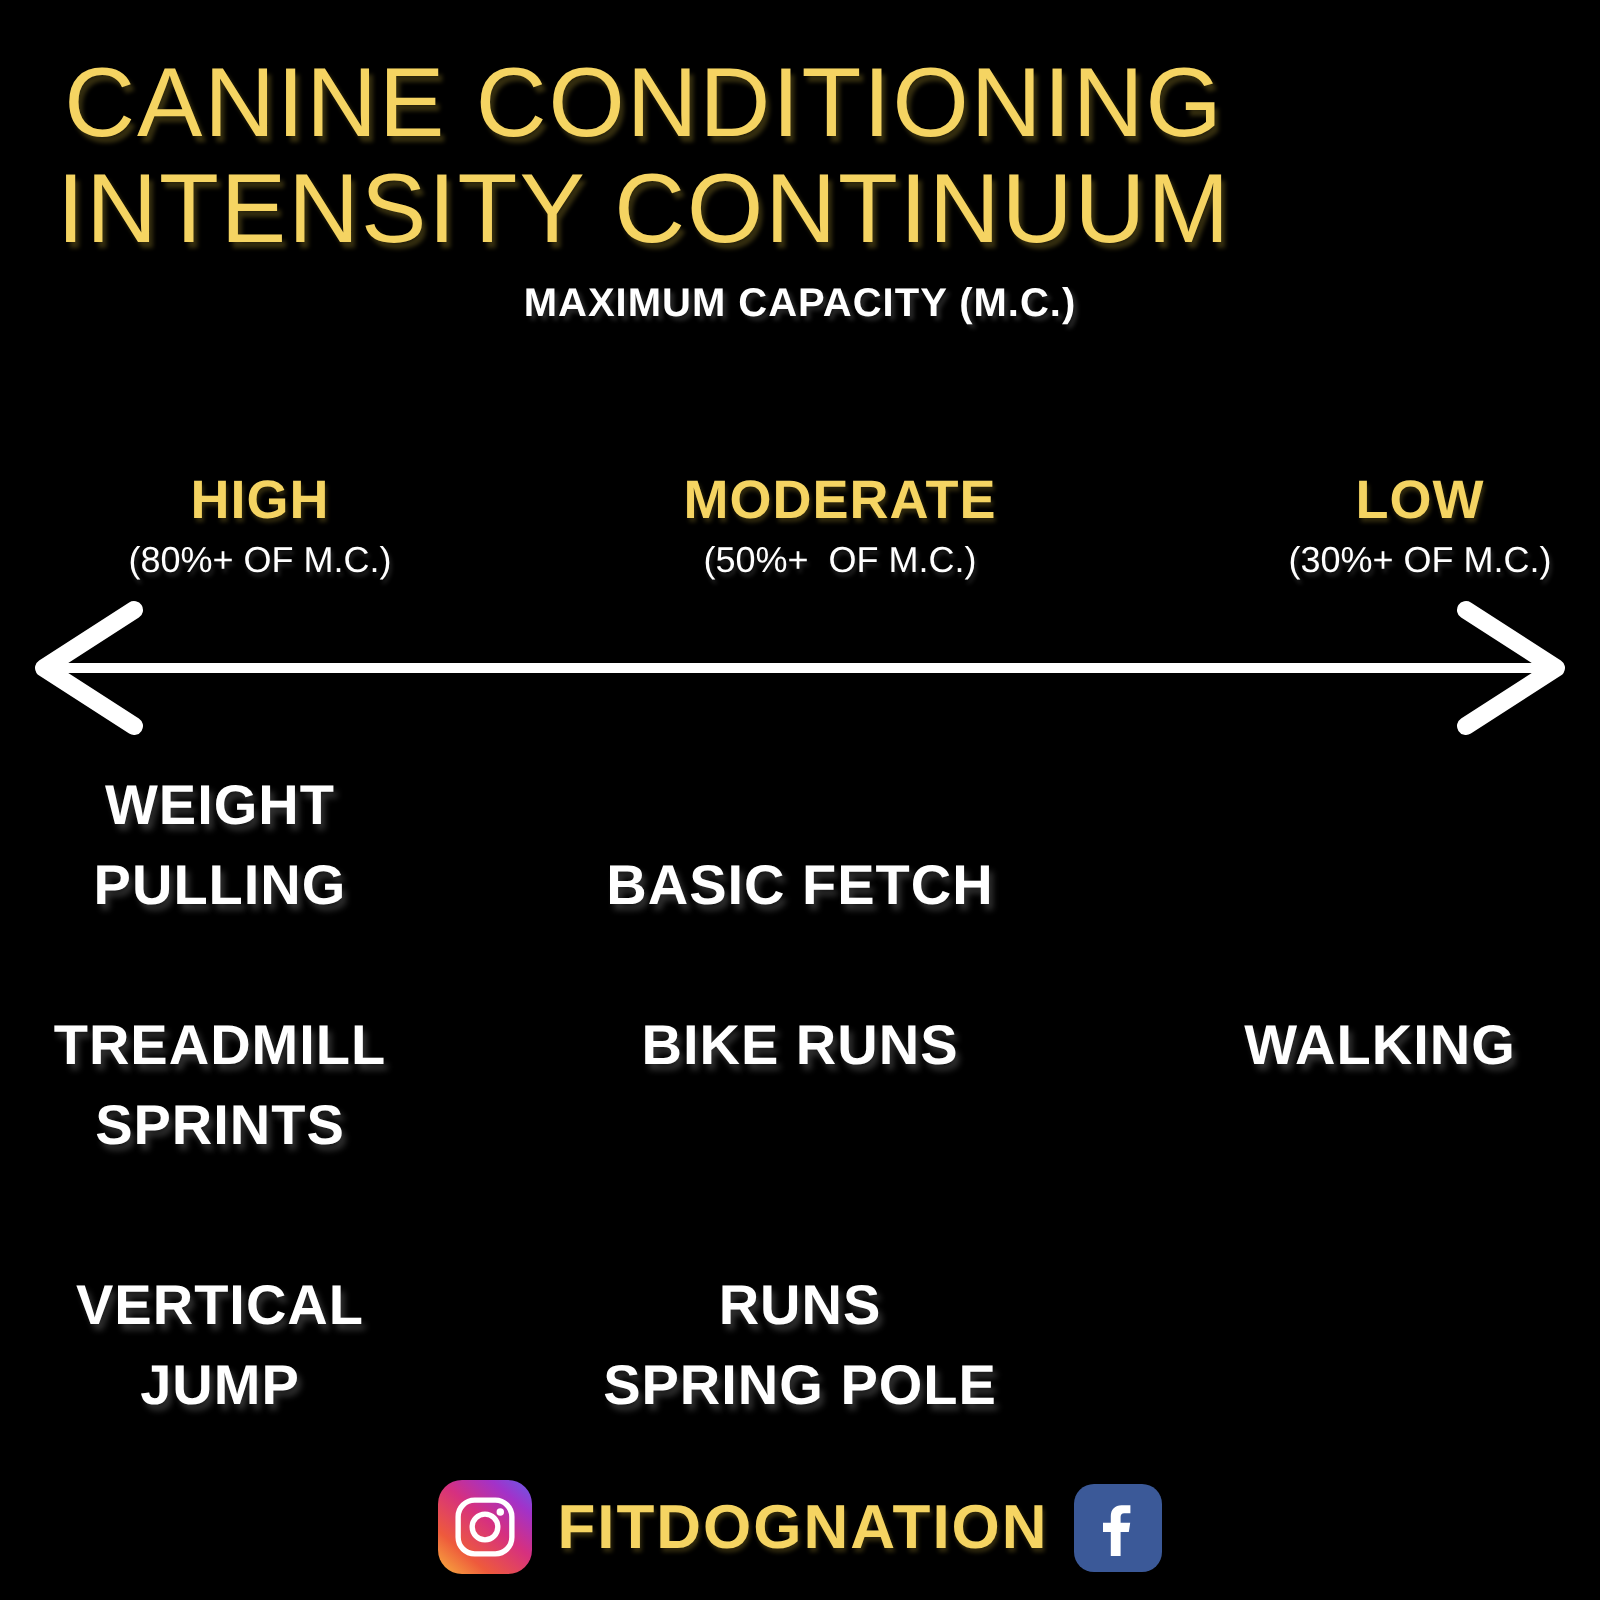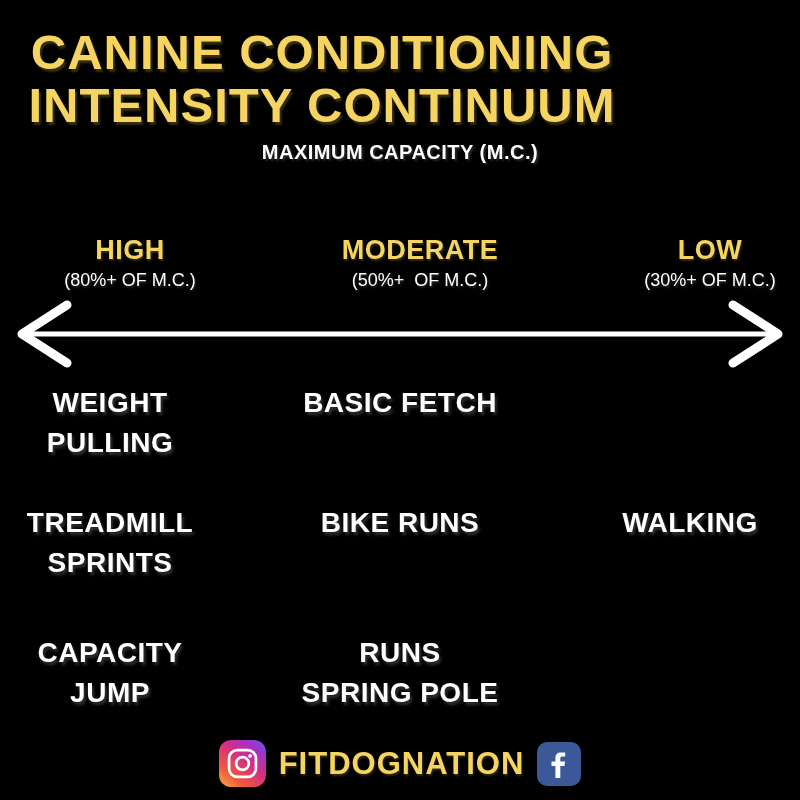--- a/index.html
+++ b/index.html
@@ -12,21 +12,21 @@
   .canvas{
     position:relative;width:800px;height:800px;background:var(--bg);
     overflow:hidden;
     font-family:"Liberation Sans","DejaVu Sans",sans-serif;
     -webkit-font-smoothing:antialiased;
   }
 
   
   .title{
     position:absolute;top:26px;left:0;width:644px;text-align:center;
-    color:var(--accent);font-weight:bold;font-size:49px;line-height:53px;
+    color:var(--accent);font-weight:normal;font-size:49px;line-height:53px;
     letter-spacing:1px;
     text-shadow:2px 3px 2px rgba(97,83,28,.55);
   }
   .subtitle{
     position:absolute;top:141px;left:0;width:800px;text-align:center;
     color:var(--white);font-weight:bold;font-size:20px;letter-spacing:.5px;
     text-shadow:2px 2px 2px rgba(115,115,115,.35);
   }
 
   
@@ -47,21 +47,21 @@
 
   
   .arrow-wrap{position:absolute;top:300px;left:14px;width:772px;height:68px;}
 
   
   .acts{position:absolute;top:383px;left:0;width:800px;}
   .act-row{display:grid;grid-template-columns:220px 360px 220px;height:80px;}
   .act-row.r1{margin-bottom:40px;}
   .act-row.r2{margin-bottom:50px;}
   .act-cell{
-    display:flex;flex-direction:column;align-items:center;justify-content:flex-start;
+    display:flex;flex-direction:column;align-items:center;justify-content:flex-end;
     color:var(--white);font-size:28px;font-weight:bold;letter-spacing:.5px;
     text-shadow:2px 3px 3px rgba(125,125,125,.4);
   }
   .act-cell.center{justify-content:flex-start;}
   .act-line{line-height:40px;white-space:nowrap;}
 
   
   .footer{
     position:absolute;top:740px;left:0;width:800px;
     display:flex;align-items:center;justify-content:center;gap:13px;
@@ -136,21 +136,21 @@
       <div class="act-cell center">
         <div class="act-line">BIKE RUNS</div>
       </div>
       <div class="act-cell center">
         <div class="act-line">WALKING</div>
       </div>
     </div>
 
     <div class="act-row r3">
       <div class="act-cell">
-        <div class="act-line">CAPACITY</div>
+        <div class="act-line">VERTICAL</div>
         <div class="act-line">JUMP</div>
       </div>
       <div class="act-cell">
         <div class="act-line">RUNS</div>
         <div class="act-line">SPRING POLE</div>
       </div>
       <div class="act-cell"></div>
     </div>
 
   </div>

